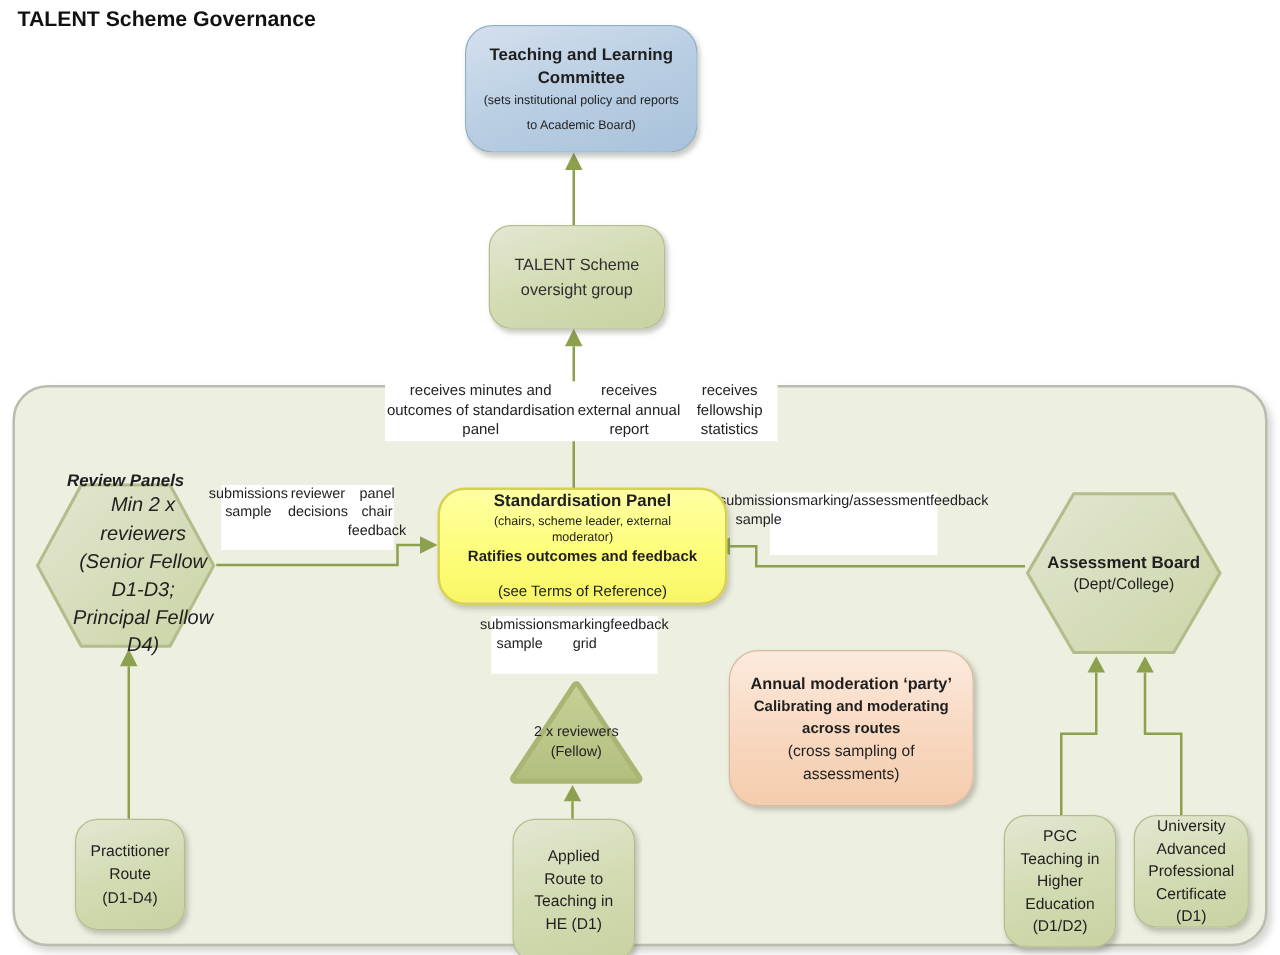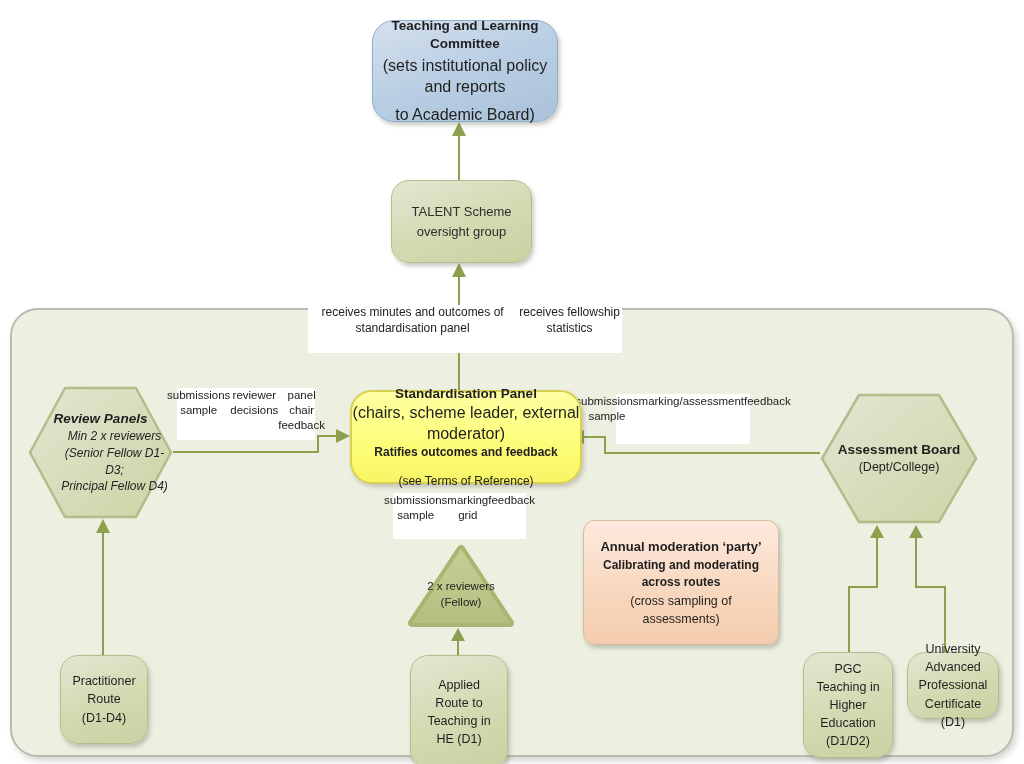--- a/index.html
+++ b/index.html
@@ -36,39 +36,40 @@
   .green{
     background:linear-gradient(160deg,#e3e7d2 0%,#d3dbb3 50%,#c8d2a2 100%);
     border-color:#b3be8c;
   }
   .yellow{
     background:linear-gradient(180deg,#ffffa2 0%,#fdfd78 60%,#f8f566 100%);
     border:2px solid #d8d052;border-radius:22px;
   }
   .peach{
     background:linear-gradient(180deg,#fceadd 0%,#f8d8c0 55%,#f4ccad 100%);
-    border-color:#d9b9a0;border-radius:12px;
+    border-color:#d9b9a0;border-radius:24px;
   }
   .t-bold{font-weight:bold;font-size:13.5px;line-height:1.35;}
-  .t-sub{font-size:16px;line-height:1.3;}
-  .t-body{font-size:12px;line-height:1.4;padding-left:28px;}
+  .t-sub{font-size:10px;line-height:1.3;}
+  .t-body{font-size:16px;line-height:1.4;padding-left:28px;}
   .route{font-size:12.5px;line-height:1.45;}
   .hexwrap svg,.triwrap svg{position:absolute;left:0;top:0;}
   .hextext{position:relative;z-index:2;display:flex;flex-direction:column;align-items:center;}
   .tritext{
     position:absolute;z-index:2;left:0;right:0;top:38px;
     display:flex;flex-direction:column;align-items:center;
     font-size:11.5px;line-height:1.35;color:#222;
   }
 </style>
 </head>
 <body>
 
 <div class="stage">
 
+  <div class="title">TALENT Scheme Governance</div>
 
   <div class="container"></div>
 
   <svg class="connectors" width="1024" height="764" viewBox="0 0 1024 764">
     <g stroke="#8ca04e" stroke-width="2" fill="none">
       <g>
         <path d="M459 181 L459 136"></path>
         <polygon points="459,122 452,136 466,136" fill="#8ca04e" stroke="none"></polygon>
       </g>
       <g>
@@ -100,20 +101,21 @@
       </g>
       <g>
         <path d="M945 652 L945 587 L916 587 L916 538"></path>
         <polygon points="916,525 909,538 923,538" fill="#8ca04e" stroke="none"></polygon>
       </g>
     </g>
   </svg>
 
   <div class="lbl big" style="left:308px;top:305px;width:314px;height:48px;">
     <div>receives minutes and outcomes of standardisation panel</div>
+    <div>receives external annual report</div>
     <div>receives fellowship statistics</div>
   </div>
 
   <div class="lbl" style="left:177px;top:388px;width:138px;height:52px;">
     <div>submissions sample</div>
     <div>reviewer decisions</div>
     <div>panel chair feedback</div>
   </div>
 
   <div class="lbl" style="left:616px;top:394px;width:134px;height:50px;">
@@ -221,21 +223,21 @@
   </div>
 
   <div class="node round green route" style="left:803px;top:652px;width:90px;height:106px;">
     <div>PGC</div>
     <div>Teaching in</div>
     <div>Higher</div>
     <div>Education</div>
     <div>(D1/D2)</div>
   </div>
 
-  <div class="node round green route" style="left:907px;top:652px;width:92px;height:67px;">
+  <div class="node round green route" style="left:907px;top:652px;width:92px;height:90px;">
     <div>University</div>
     <div>Advanced</div>
     <div>Professional</div>
     <div>Certificate</div>
     <div>(D1)</div>
   </div>
 
 </div>
 
 </body></html>

